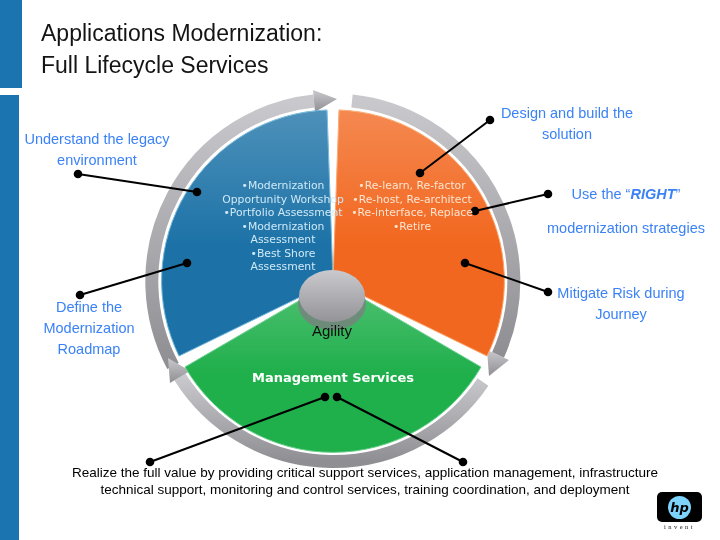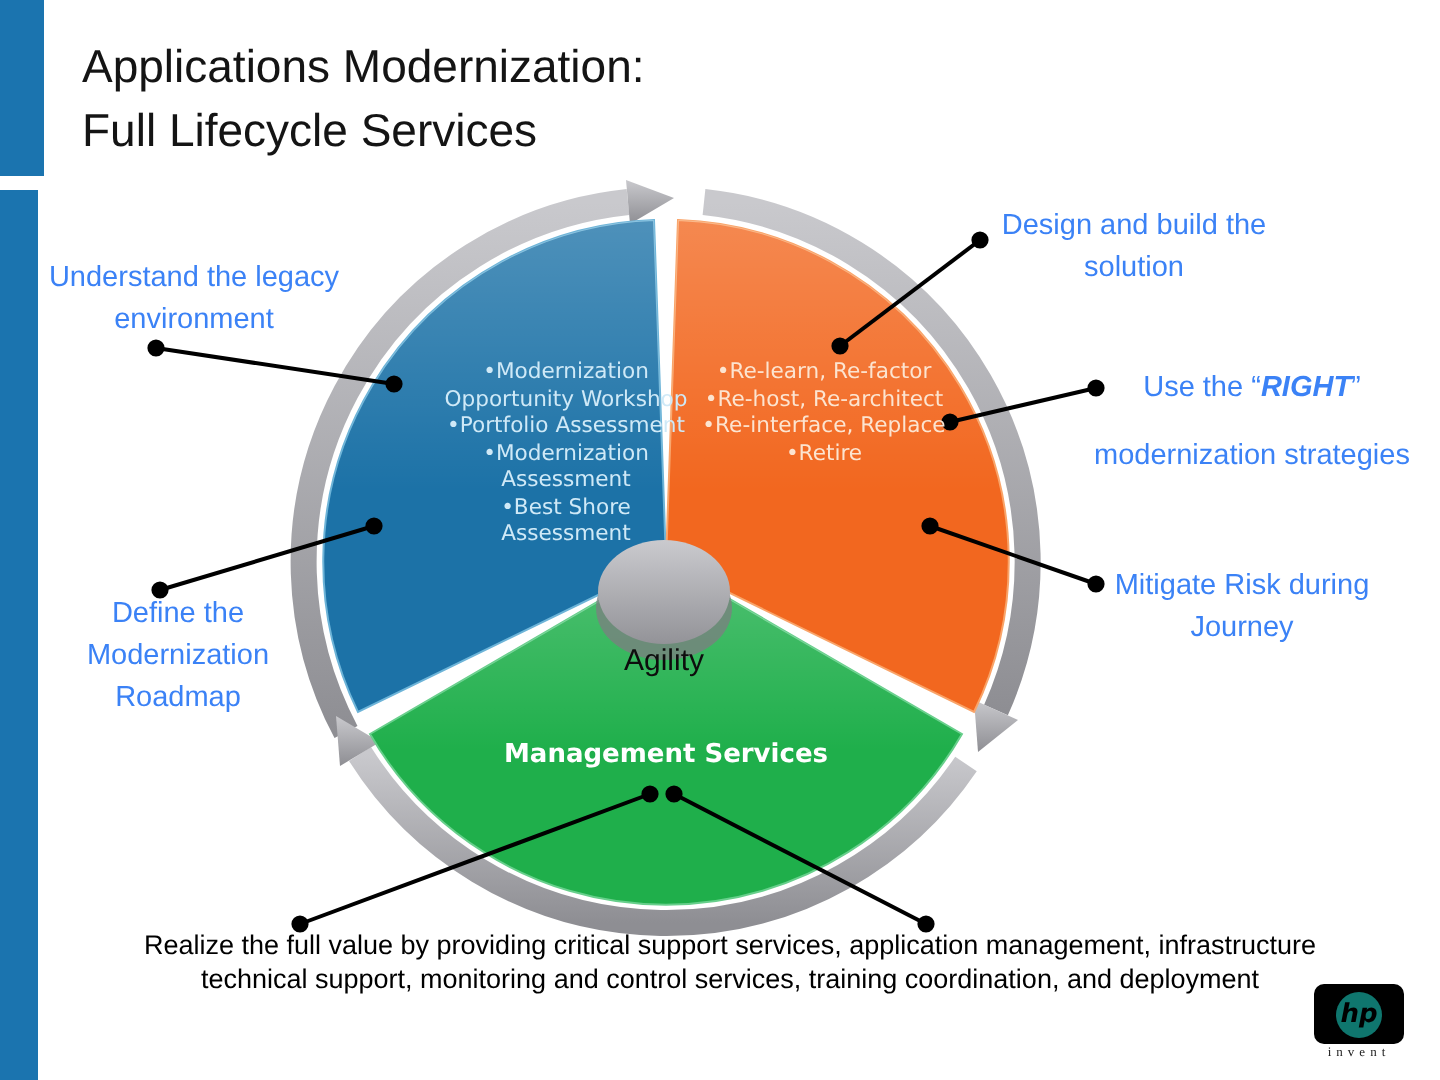--- a/index.html
+++ b/index.html
@@ -44,21 +44,21 @@
   #co-right      { left:538px; top:184px; width:176px; }
   #co-right .line2 { margin-top:13px; }
   #co-right .em  { font-weight:bold; font-style:italic; }
   #co-mitigate   { left:536px; top:283px; width:170px; }
   #bottom-note   { left:45px;  top:464px; width:640px; text-align:center;
                    color:#000; font-size:13.5px; line-height:17px; }
 
   
   #hp-box { left:657px; top:492px; width:45px; height:30px; background:#000;
             border-radius:5px; display:flex; align-items:center; justify-content:center; }
-  #hp-circle { width:23px; height:23px; background:#0f766e; border-radius:50%;
+  #hp-circle { width:23px; height:23px; background:#7dd3fc; border-radius:50%;
                display:flex; align-items:center; justify-content:center; }
   #hp-circle span { font-family:"DejaVu Sans", sans-serif; font-weight:bold;
                     font-style:italic; font-size:13px; color:#000; }
   #hp-invent { left:656px; top:523px; width:47px; text-align:center; color:#222;
                font-size:6.5px; letter-spacing:2.5px; font-family:Liberation Serif, serif; }
 
   
   .wedge-blue   { stroke:#6db4d8; stroke-width:1; }
   .wedge-orange { stroke:#f9a469; stroke-width:1; }
   .wedge-green  { stroke:#67cf8b; stroke-width:1; }

